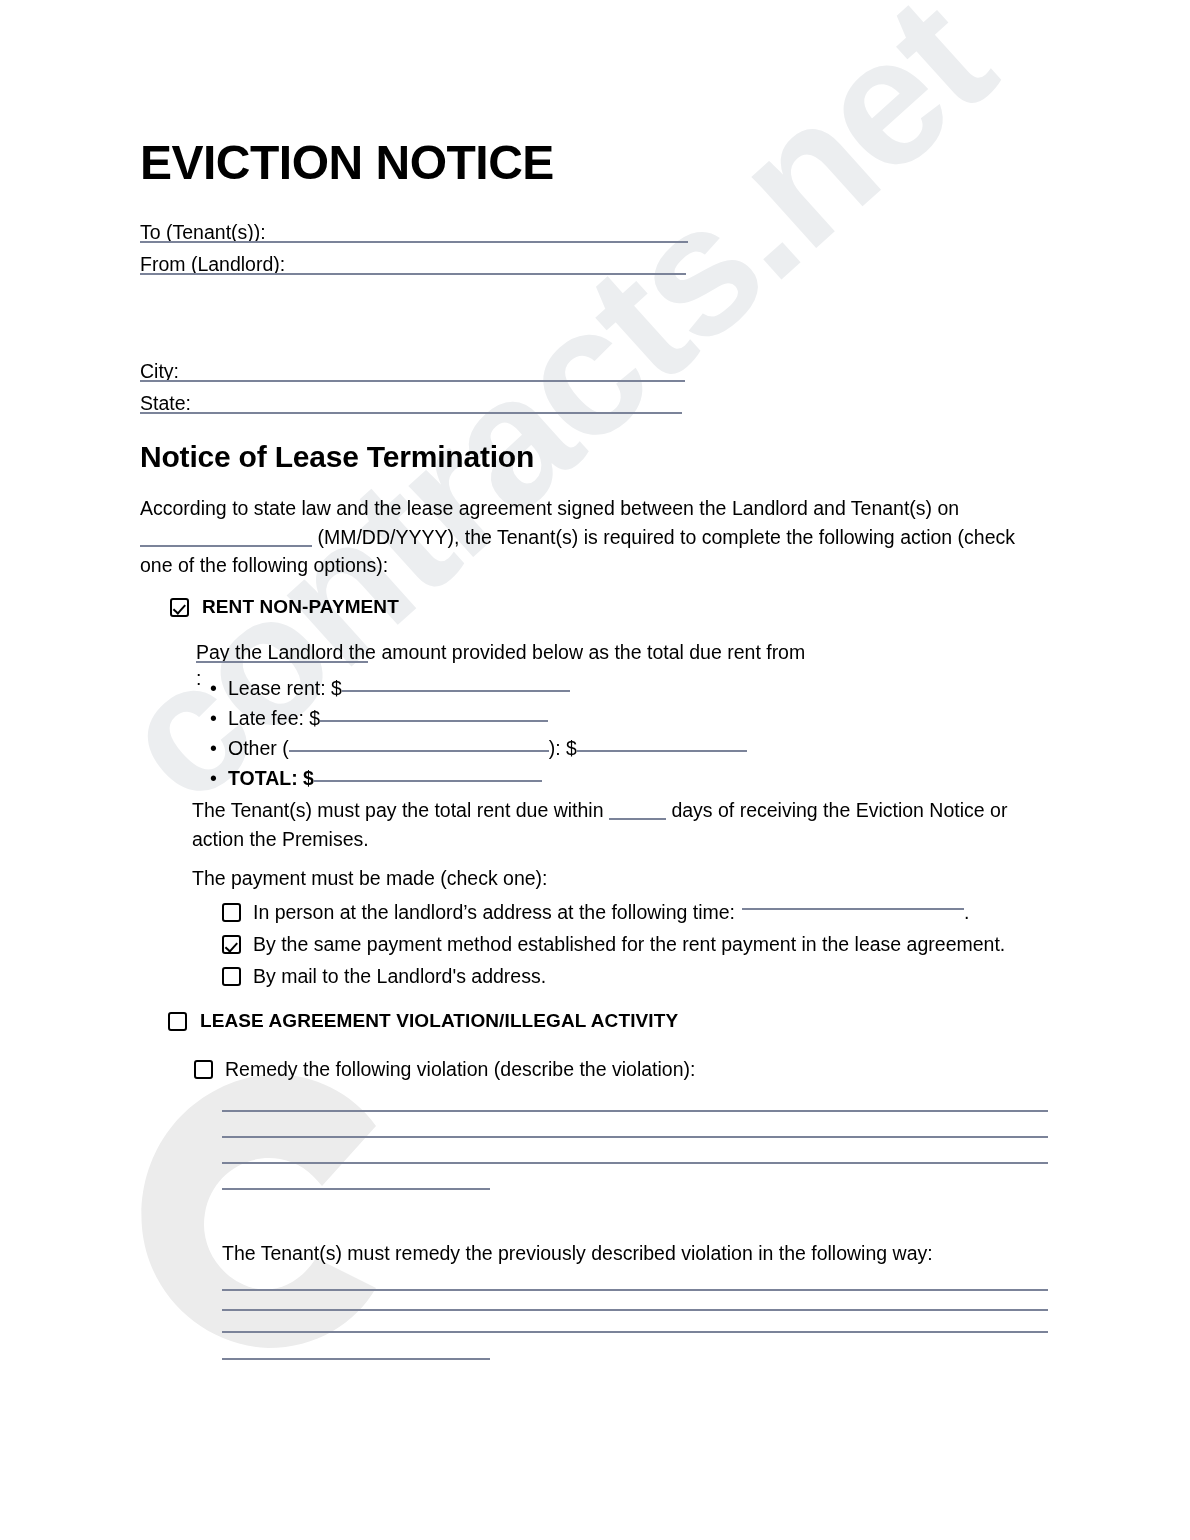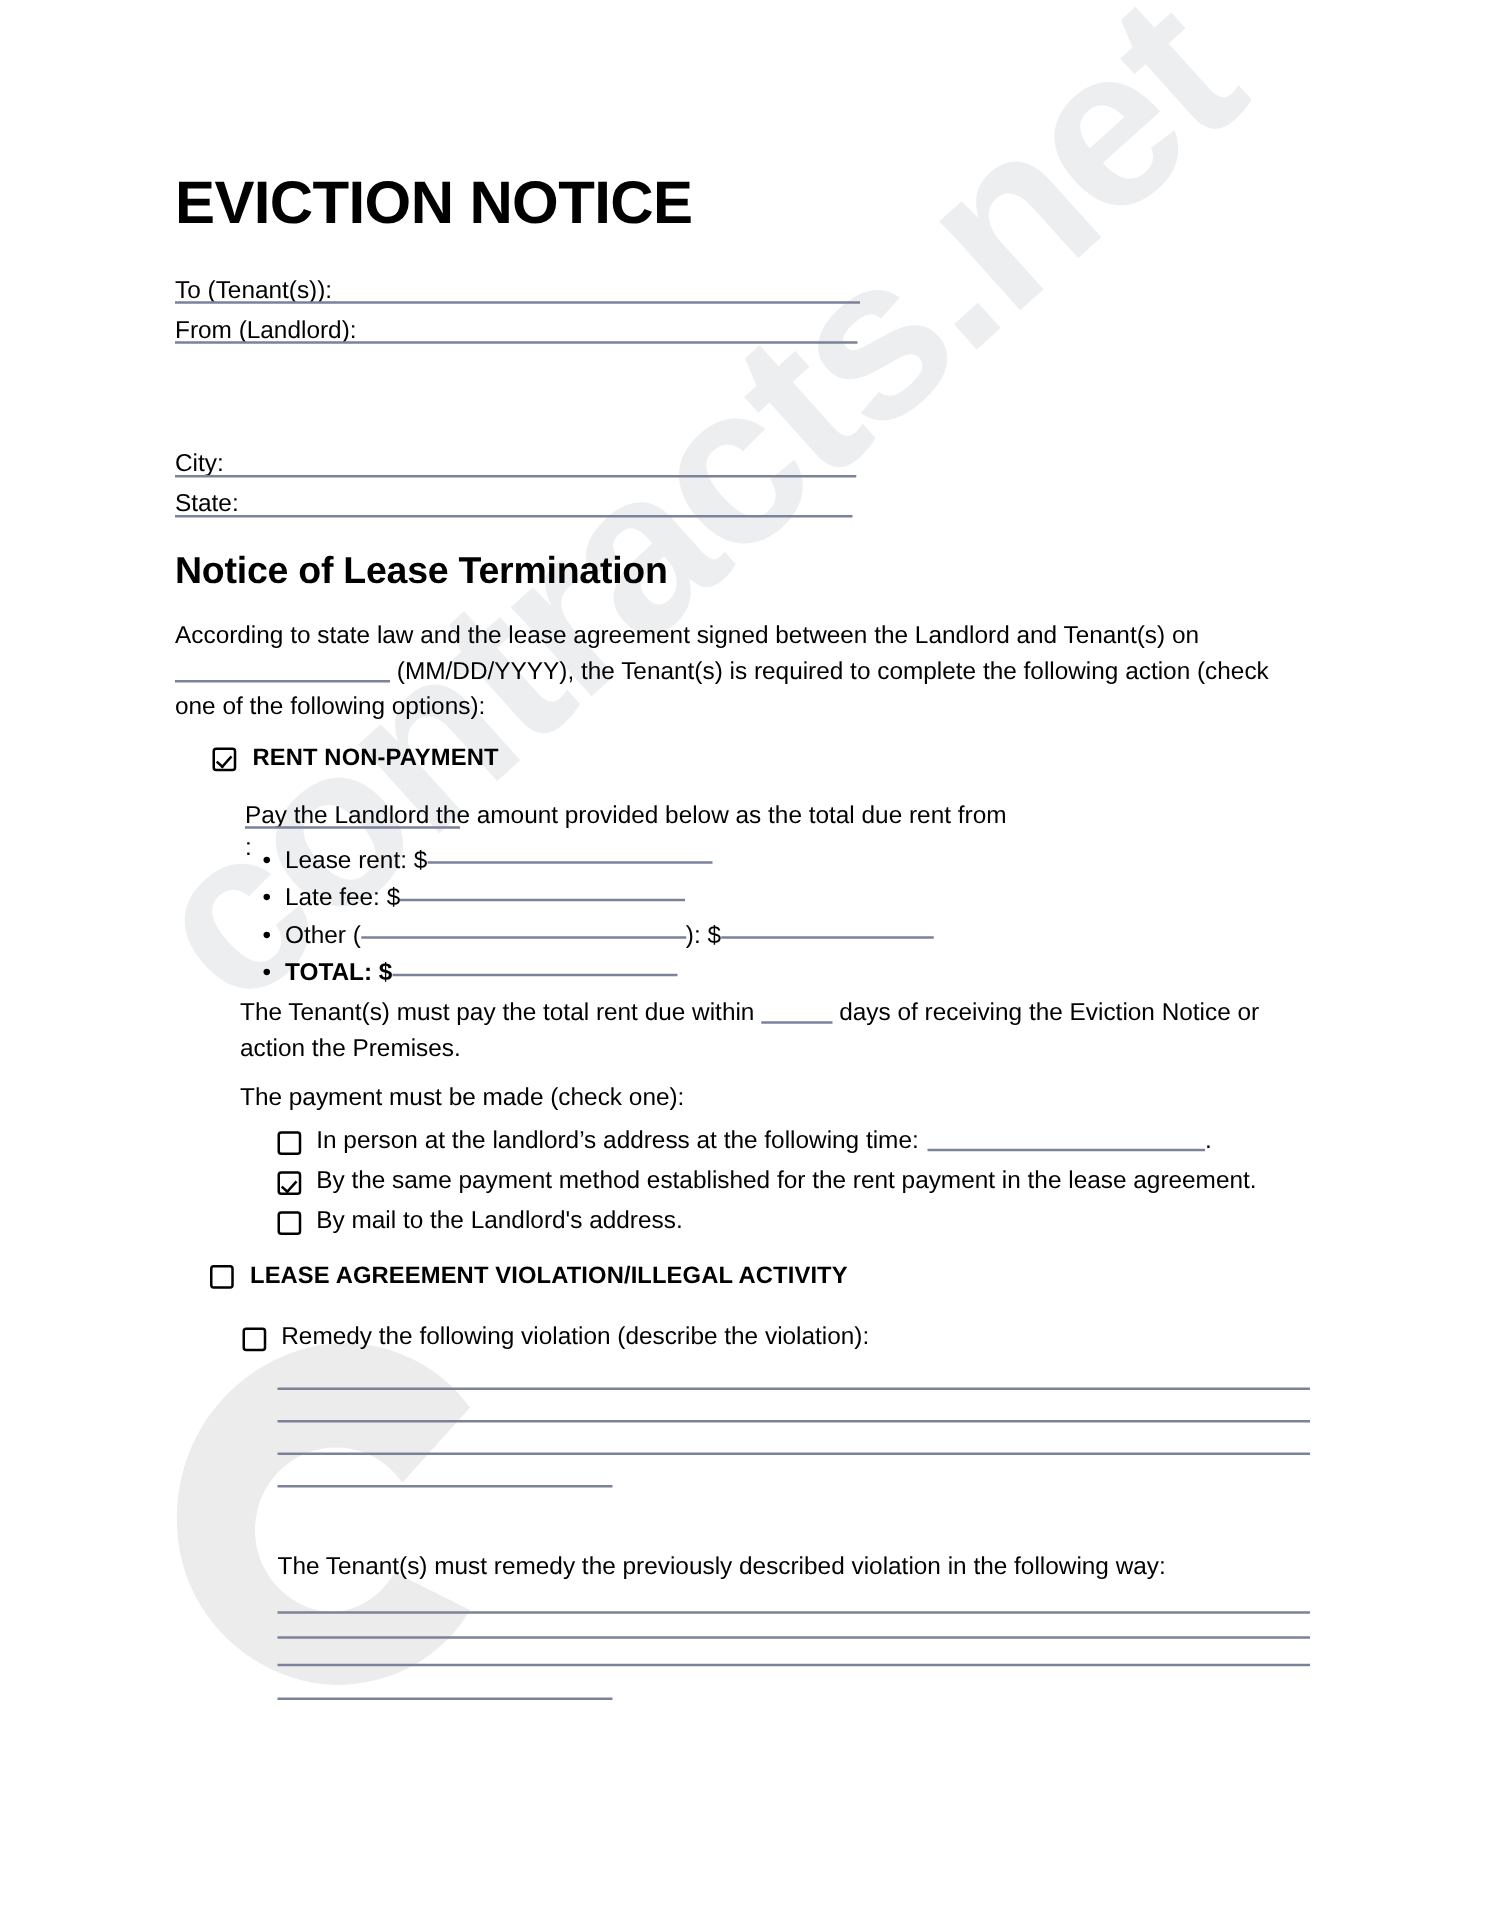--- a/index.html
+++ b/index.html
@@ -144,21 +144,21 @@
     font-size: 19px;
     font-weight: 700;
     letter-spacing: 0.1px;
     white-space: nowrap;
   }
   .opt-head .cbox { margin-right: 13px; }
 
   .check-row {
     position: absolute;
     display: flex;
-    align-items: flex-end;
+    align-items: center;
     font-size: 19.5px;
     line-height: 24px;
     white-space: nowrap;
   }
   .check-row .cbox { margin-right: 12px; margin-top: 1px; }
 
   .bullet-row {
     position: absolute;
     font-size: 19.5px;
     line-height: 24px;

